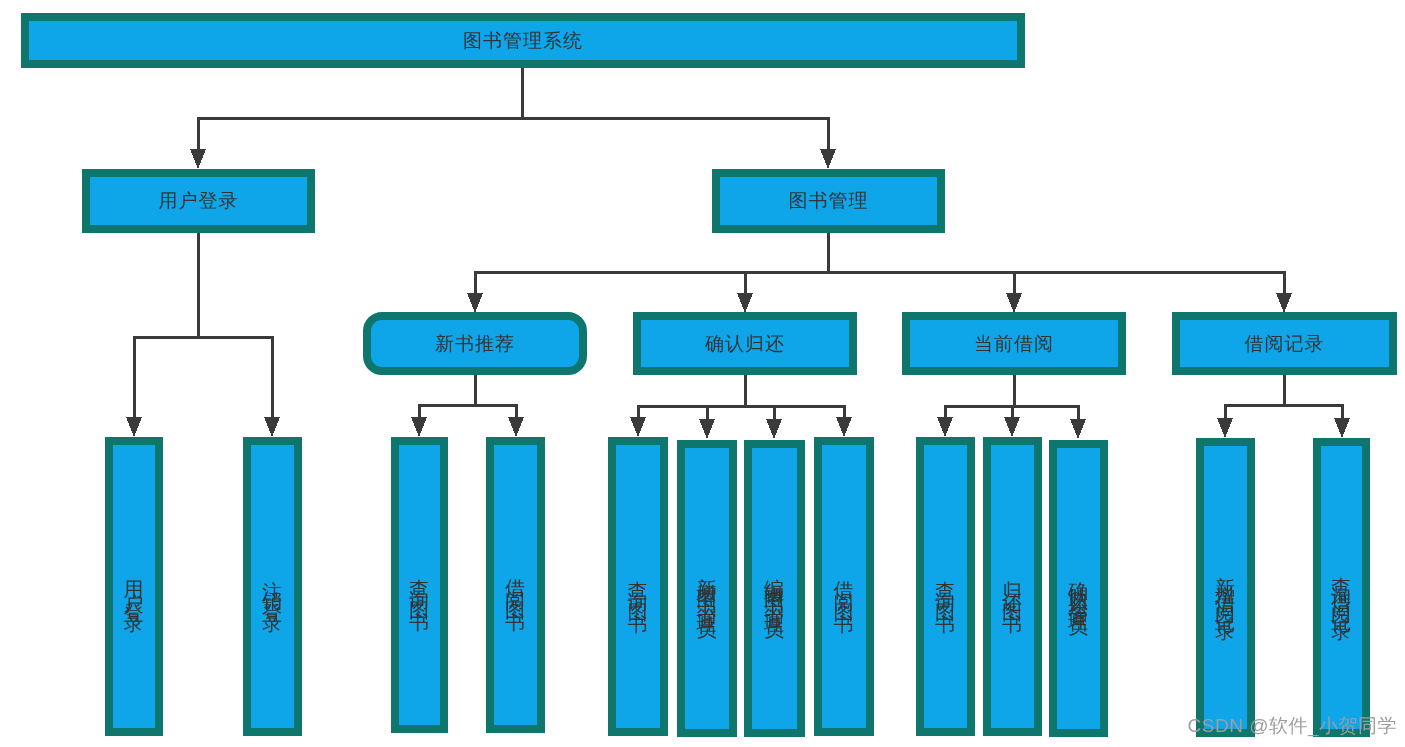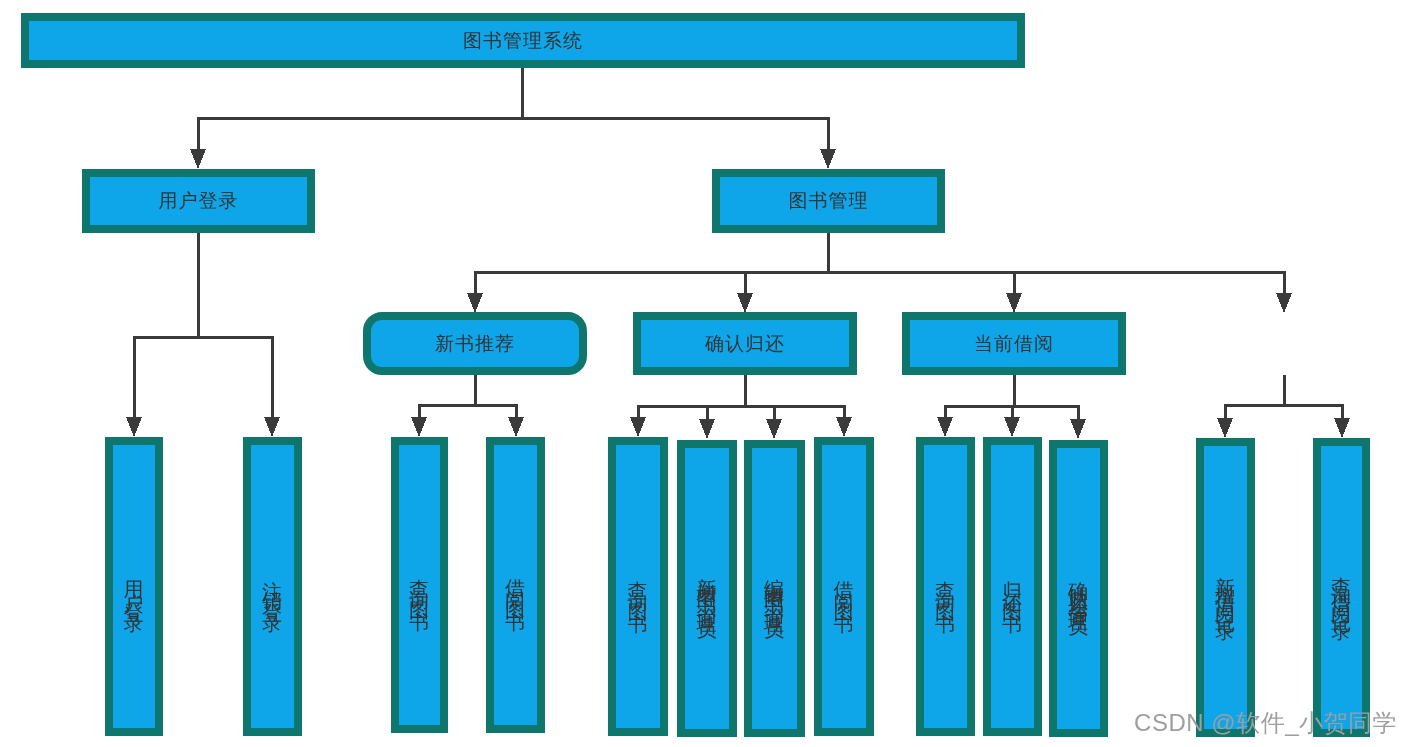--- a/index.html
+++ b/index.html
@@ -42,21 +42,21 @@
     text-orientation: mixed;
     font-size: 20px;
     letter-spacing: 11px;
     line-height: 1;
     white-space: nowrap;
   }
   .watermark {
     position: absolute;
     right: 8px;
     bottom: 8px;
-    font-size: 24px;
+    font-size: 19px;
     color: #9e9e9e;
     letter-spacing: 0.5px;
     z-index: 3;
     white-space: nowrap;
   }
   svg line, svg polygon { shape-rendering: crispEdges; }
 </style>
 </head>
 <body>
 
@@ -137,20 +137,23 @@
 
   <div class="box h" style="left:363px; top:312px; width:224px; height:63px;border-radius:19px;">
     <span>新书推荐</span>
   </div>
   <div class="box h" style="left:633px; top:312px; width:224px; height:63px;">
     <span>确认归还</span>
   </div>
   <div class="box h" style="left:902px; top:312px; width:224px; height:63px;">
     <span>当前借阅</span>
   </div>
+  <div class="box h" style="left:1172px; top:312px; width:225px; height:63px;">
+    <span>借阅记录</span>
+  </div>
 
   <div class="box v" style="left:105px; top:437px; width:58px; height:299px;">
     <span>用户登录</span>
   </div>
   <div class="box v" style="left:243px; top:437px; width:59px; height:299px;">
     <span>注销登录</span>
   </div>
 
   <div class="box v" style="left:391px; top:437px; width:57px; height:296px;">
     <span>查询图书</span>

